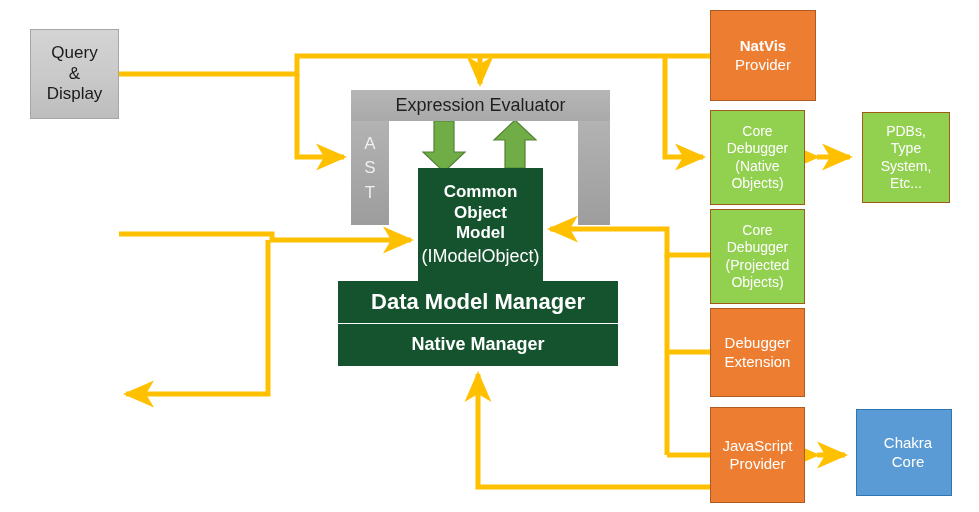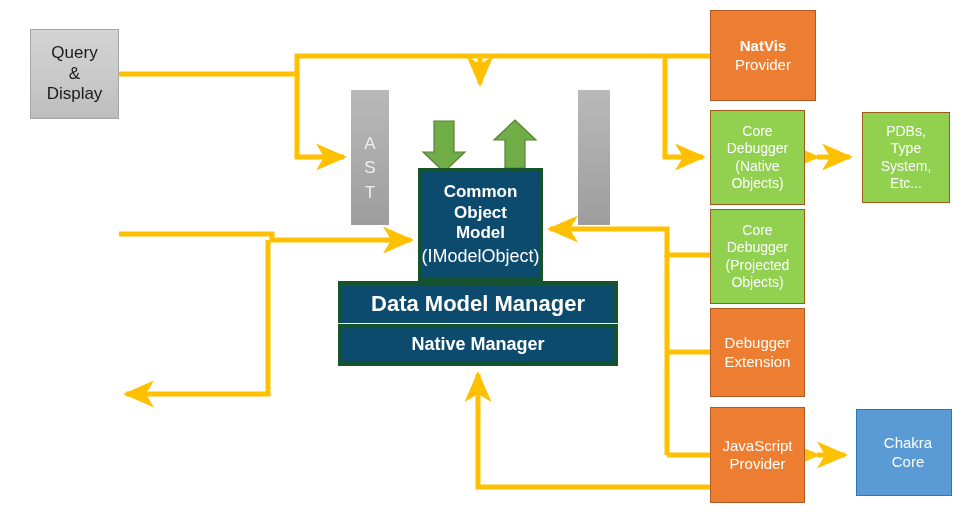--- a/index.html
+++ b/index.html
@@ -49,22 +49,22 @@
     color: #ffffff;
     font-size: 15px;
   }
   .green-node {
     background: #92D050;
     border: 1px solid #A05A18;
     color: #ffffff;
     font-size: 14px;
   }
   .blue-node {
-    background: #0c4a6e;
-    border: 4px solid #14532d;
+    background: #14532d;
+    border: 1px solid #14532d;
     color: #ffffff;
   }
   .bluelight-node {
     background: #5B9BD5;
     border: 1px solid #2E75B6;
     color: #ffffff;
     font-size: 15px;
     padding-left: 8px;
   }
   .ee-top {
@@ -159,20 +159,23 @@
   </div>
 
 
 
   <div class="ee-leg ee-leg-left">
     <span>A</span>
     <span>S</span>
     <span>T</span>
   </div>
   <div class="ee-leg ee-leg-right"></div>
+  <div class="ee-top">
+    <span>Expression Evaluator</span>
+  </div>
 
   <div class="node blue-node com-node">
     <span>Common</span>
     <span>Object</span>
     <span>Model</span>
     <span class="com-sub">(IModelObject)</span>
   </div>
 
   <div class="node blue-node dmm-node">
     <span>Data Model Manager</span>

